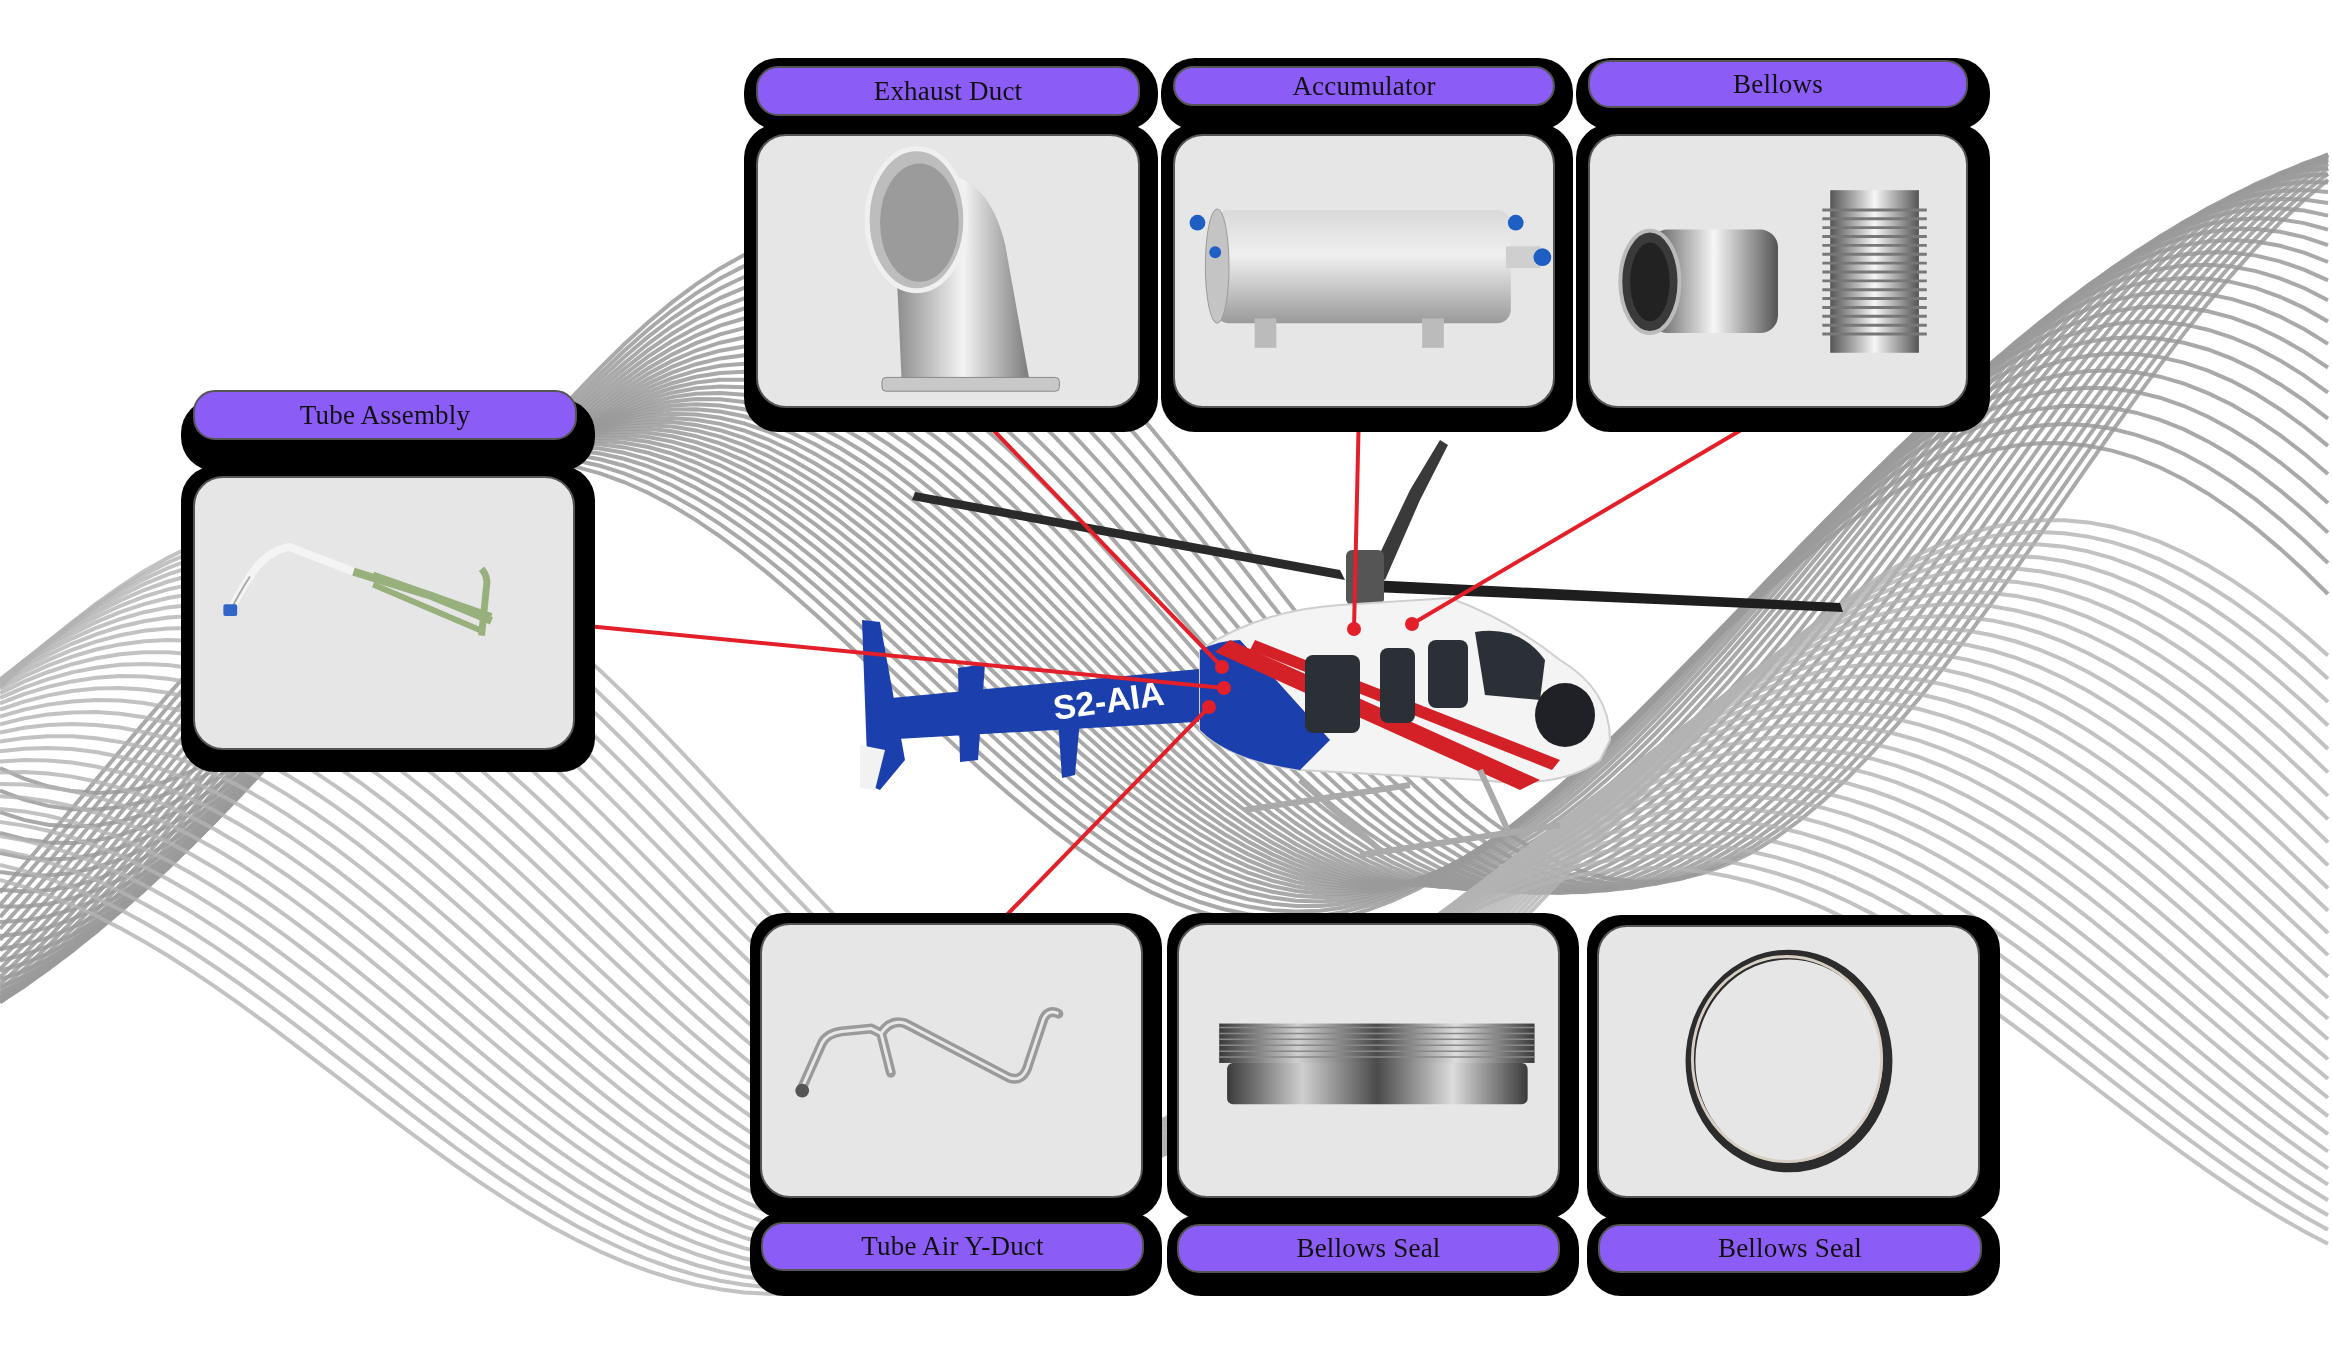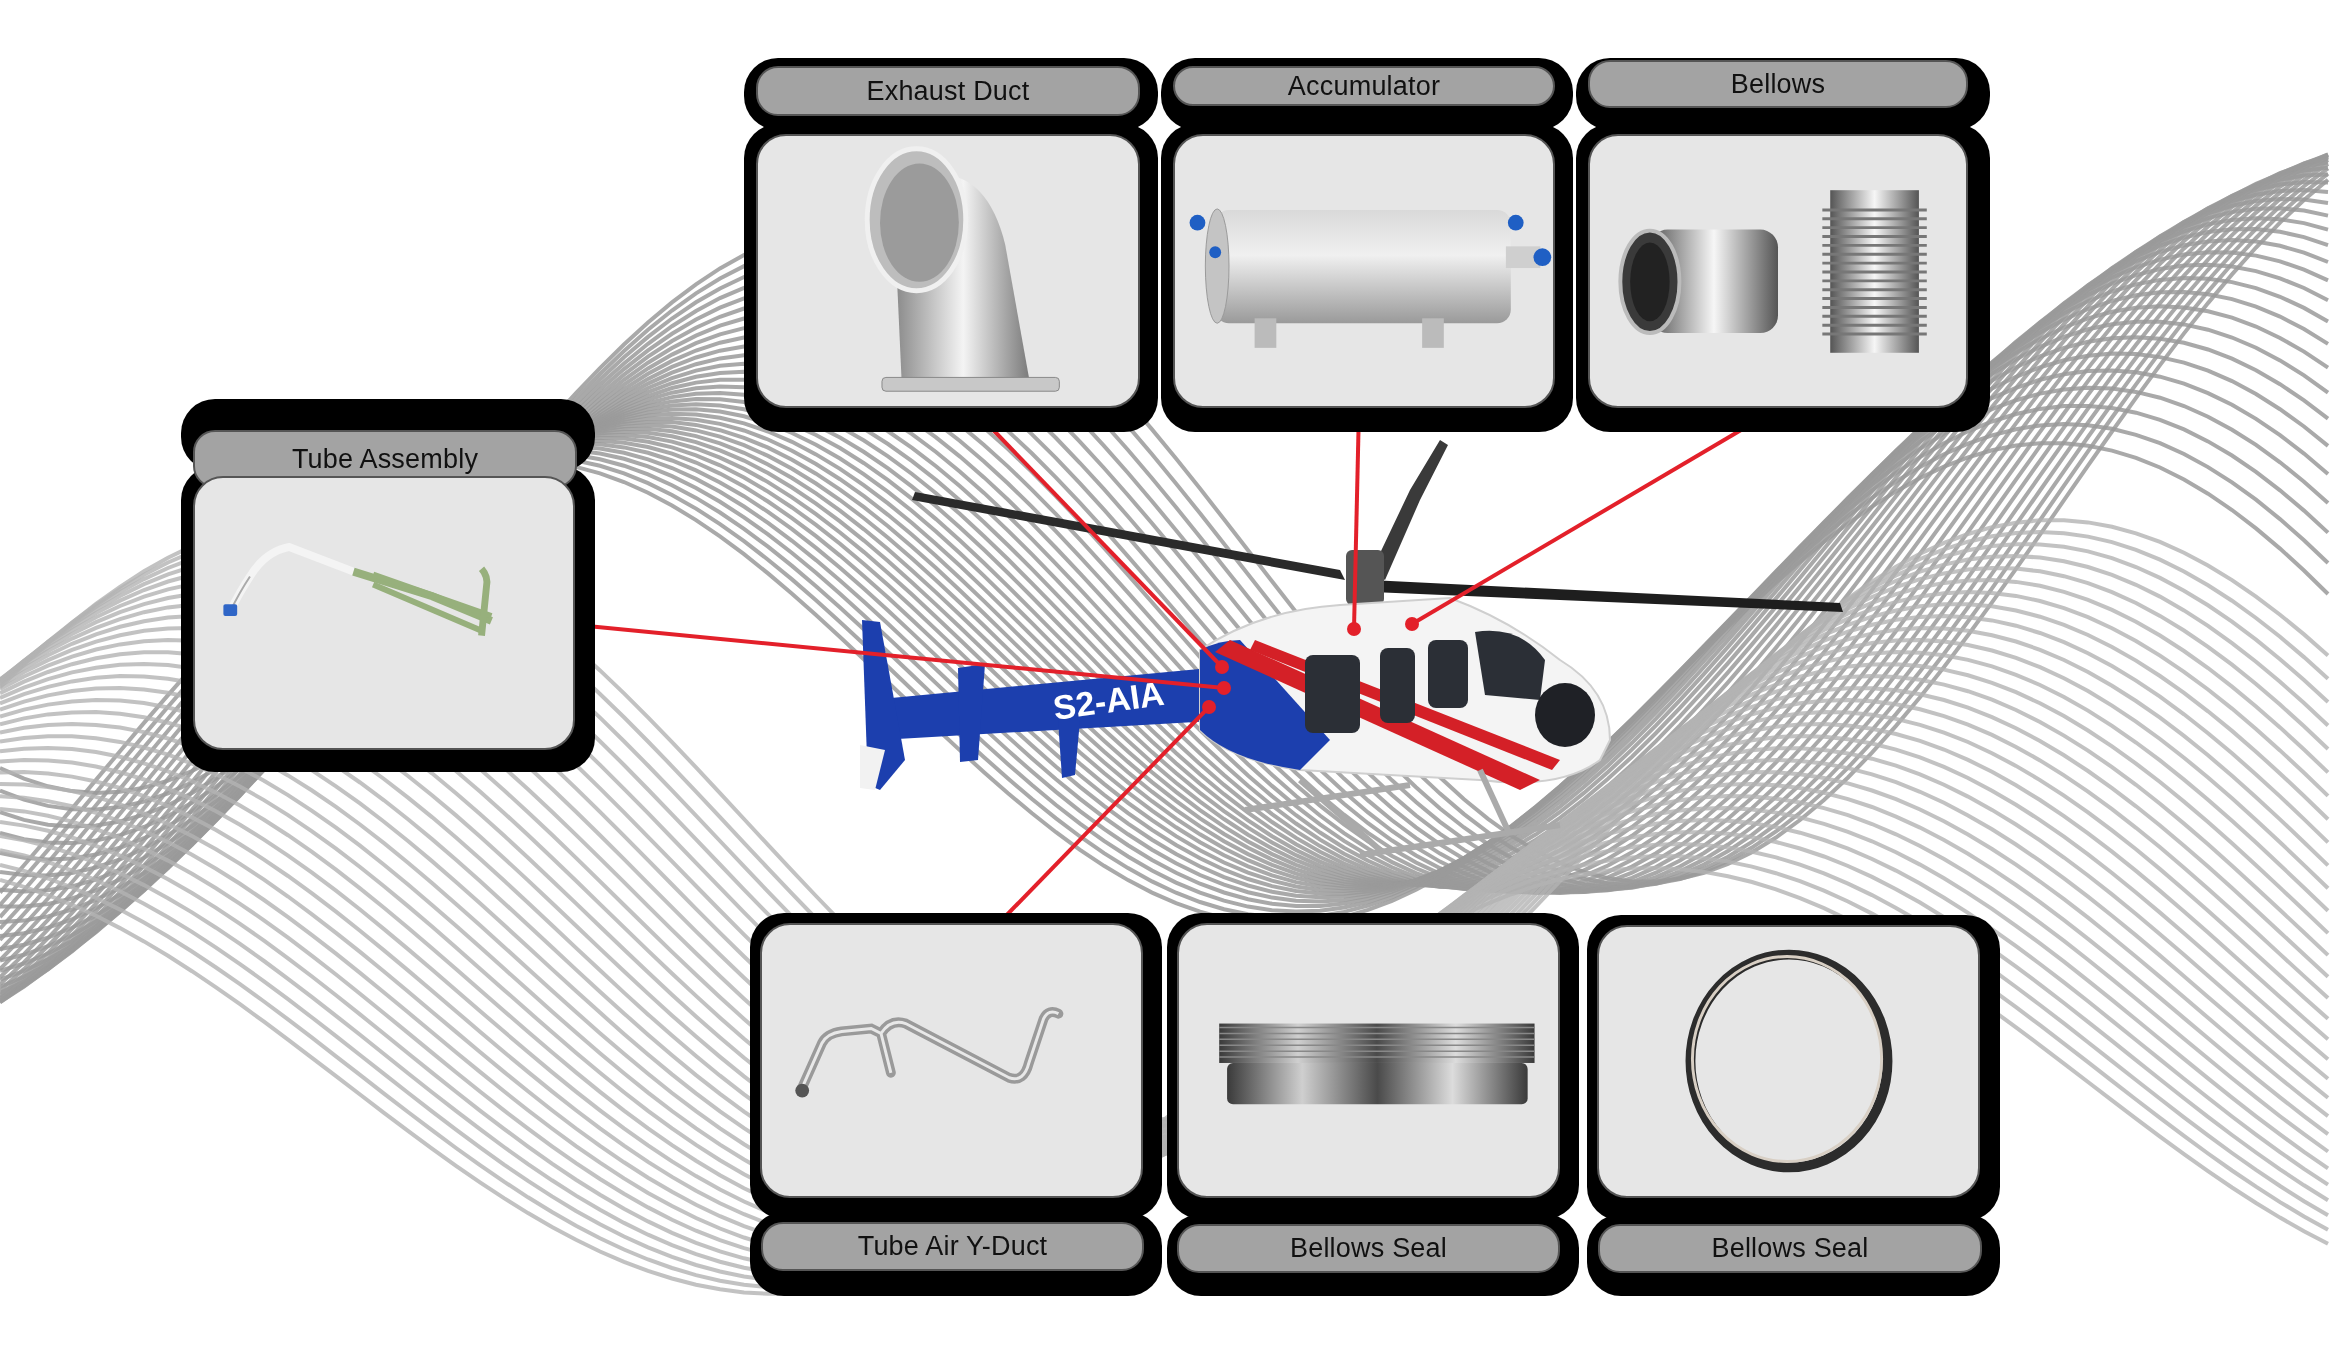--- a/index.html
+++ b/index.html
@@ -1,20 +1,20 @@
 <!DOCTYPE html>
 <html><head>
 <meta charset="utf-8">
 <style>
   html, body { margin:0; padding:0; }
   body { width:2332px; height:1356px; position:relative; overflow:hidden; background:#ffffff; font-family:"Liberation Sans", sans-serif; }
   #bg { position:absolute; left:0; top:0; width:2332px; height:1356px; }
   .card { position:absolute; }
   .shadow { position:absolute; background:#000; border-radius:34px; }
-  .pill { position:absolute; background:#a3a3a3; border:2px solid #555; border-radius:22px; box-sizing:border-box; display:flex; align-items:center; justify-content:center; font-size:27px; color:#111; letter-spacing:0.2px; }
+  .pill { position:absolute; background:#8b5cf6; border:2px solid #555; border-radius:22px; box-sizing:border-box; display:flex; align-items:center; justify-content:center; font-size:27px; color:#111; letter-spacing:0.2px;font-family:Liberation Serif, serif; }
   .imgbox { position:absolute; background:#e6e6e6; border:2px solid #555; border-radius:30px; box-sizing:border-box; overflow:hidden; }
   .imgbox svg { width:100%; height:100%; display:block; }
   #leaders { position:absolute; left:0; top:0; width:2332px; height:1356px; pointer-events:none; }
   #heli { position:absolute; left:0; top:0; width:2332px; height:1356px; }
 </style>
 </head>
 <body>
 
 <svg id="bg" viewBox="0 0 2332 1356">
   <g id="waves" fill="none" stroke-width="4">
@@ -225,21 +225,21 @@
             <line x1="235" x2="341" y1="201" y2="201"></line>
           </g>
       </g>
     </svg>
   </div>
 </div>
 
 <div class="card">
   <div class="shadow" style="left:181px;top:399px;width:414px;height:72px;"></div>
   <div class="shadow" style="left:181px;top:466px;width:414px;height:306px;"></div>
-  <div class="pill" style="left:193px;top:430px;width:384px;height:58px;">Tube Assembly</div>
+  <div class="pill" style="left:193px;top:390px;width:384px;height:50px;">Tube Assembly</div>
   <div class="imgbox" style="left:193px;top:476px;width:382px;height:274px;">
     <svg viewBox="0 0 382 274">
       <path d="M35 135 Q45 115 55 100 Q70 75 95 70 L160 95" stroke="#f4f4f4" stroke-width="8" fill="none"></path>
       <path d="M35 135 Q45 115 55 100" stroke="#aaa" stroke-width="2" fill="none"></path>
       <path d="M160 95 L240 120 L300 145" stroke="#97b07c" stroke-width="8" fill="none"></path>
       <path d="M180 98 L300 140 M180 108 L290 155" stroke="#97b07c" stroke-width="6" fill="none"></path>
       <path d="M290 160 L295 110 Q297 100 290 92" stroke="#97b07c" stroke-width="7" fill="none"></path>
       <rect x="28" y="128" width="14" height="12" fill="#2f66c7" rx="2"></rect>
     </svg>
   </div>

